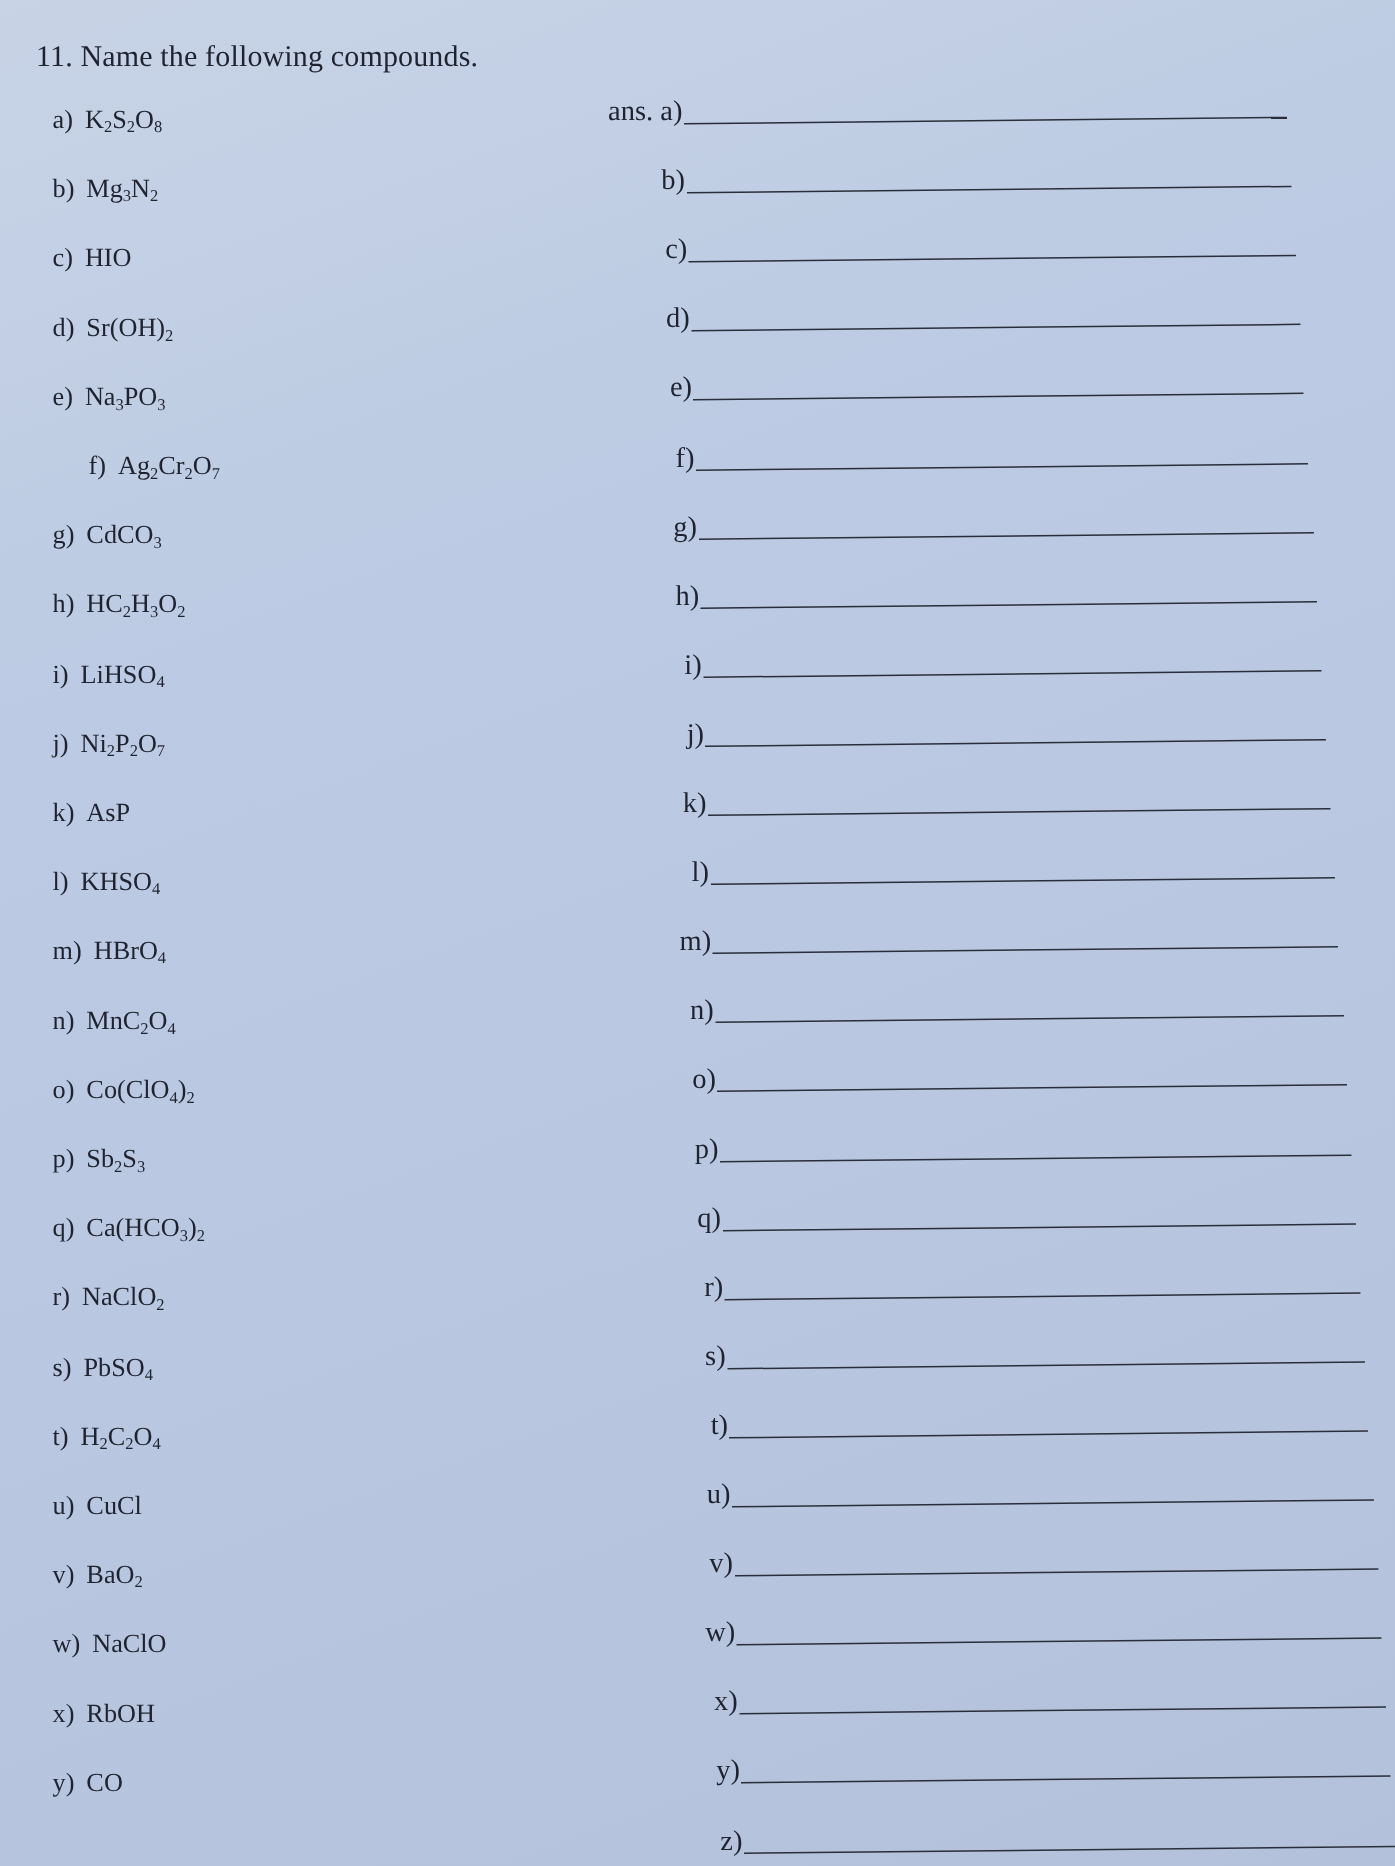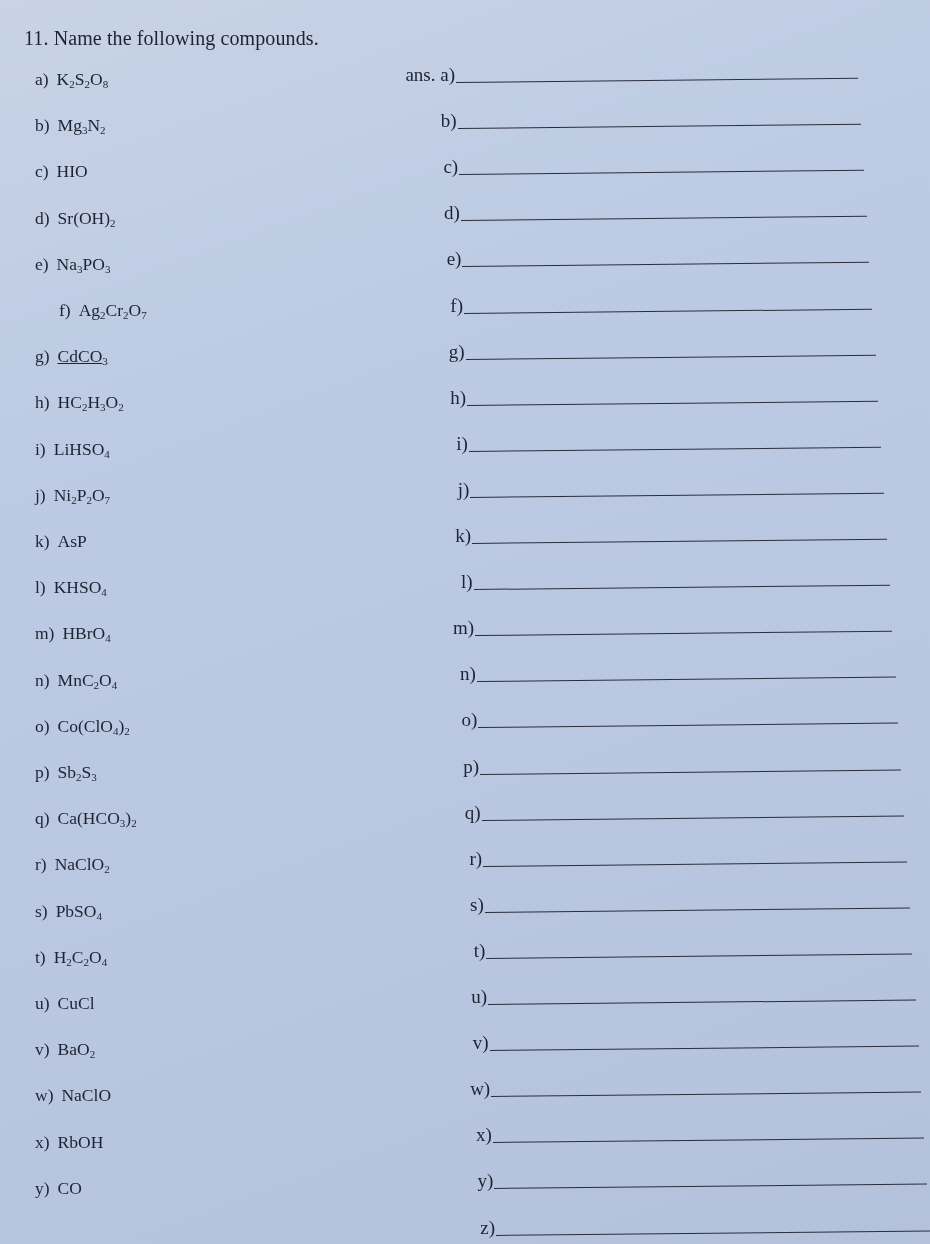--- a/index.html
+++ b/index.html
@@ -74,21 +74,21 @@
 <div class="sheet">
   <div class="title">11. Name the following compounds.</div>
 
   <div id="questions">
       <div class="q-item" style="top: 69px;"><span class="q-letter">a)</span><span class="q-formula"><span>K</span><sub>2</sub><span>S</span><sub>2</sub><span>O</span><sub>8</sub></span></div>
       <div class="q-item" style="top: 115.2px;"><span class="q-letter">b)</span><span class="q-formula"><span>Mg</span><sub>3</sub><span>N</span><sub>2</sub></span></div>
       <div class="q-item" style="top: 161.4px;"><span class="q-letter">c)</span><span class="q-formula"><span>HIO</span></span></div>
       <div class="q-item" style="top: 207.6px;"><span class="q-letter">d)</span><span class="q-formula"><span>Sr(OH)</span><sub>2</sub></span></div>
       <div class="q-item" style="top: 253.8px;"><span class="q-letter">e)</span><span class="q-formula"><span>Na</span><sub>3</sub><span>PO</span><sub>3</sub></span></div>
       <div class="q-item" style="top: 300px; margin-left: 24px;"><span class="q-letter">f)</span><span class="q-formula"><span>Ag</span><sub>2</sub><span>Cr</span><sub>2</sub><span>O</span><sub>7</sub></span></div>
-      <div class="q-item" style="top: 346.2px; text-decoration: underline;"><span class="q-letter">g)</span><span class="q-formula"><span>CdCO</span><sub>3</sub></span></div>
+      <div class="q-item" style="top: 346.2px;"><span class="q-letter">g)</span><span class="q-formula"><span>CdCO</span><sub>3</sub></span></div>
       <div class="q-item" style="top: 392.4px;"><span class="q-letter">h)</span><span class="q-formula"><span>HC</span><sub>2</sub><span>H</span><sub>3</sub><span>O</span><sub>2</sub></span></div>
       <div class="q-item" style="top: 438.6px;"><span class="q-letter">i)</span><span class="q-formula"><span>LiHSO</span><sub>4</sub></span></div>
       <div class="q-item" style="top: 484.8px;"><span class="q-letter">j)</span><span class="q-formula"><span>Ni</span><sub>2</sub><span>P</span><sub>2</sub><span>O</span><sub>7</sub></span></div>
       <div class="q-item" style="top: 531px;"><span class="q-letter">k)</span><span class="q-formula"><span>AsP</span></span></div>
       <div class="q-item" style="top: 577.2px;"><span class="q-letter">l)</span><span class="q-formula"><span>KHSO</span><sub>4</sub></span></div>
       <div class="q-item" style="top: 623.4px;"><span class="q-letter">m)</span><span class="q-formula"><span>HBrO</span><sub>4</sub></span></div>
       <div class="q-item" style="top: 669.6px;"><span class="q-letter">n)</span><span class="q-formula"><span>MnC</span><sub>2</sub><span>O</span><sub>4</sub></span></div>
       <div class="q-item" style="top: 715.8px;"><span class="q-letter">o)</span><span class="q-formula"><span>Co(ClO</span><sub>4</sub><span>)</span><sub>2</sub></span></div>
       <div class="q-item" style="top: 762px;"><span class="q-letter">p)</span><span class="q-formula"><span>Sb</span><sub>2</sub><span>S</span><sub>3</sub></span></div>
       <div class="q-item" style="top: 808.2px;"><span class="q-letter">q)</span><span class="q-formula"><span>Ca(HCO</span><sub>3</sub><span>)</span><sub>2</sub></span></div>

